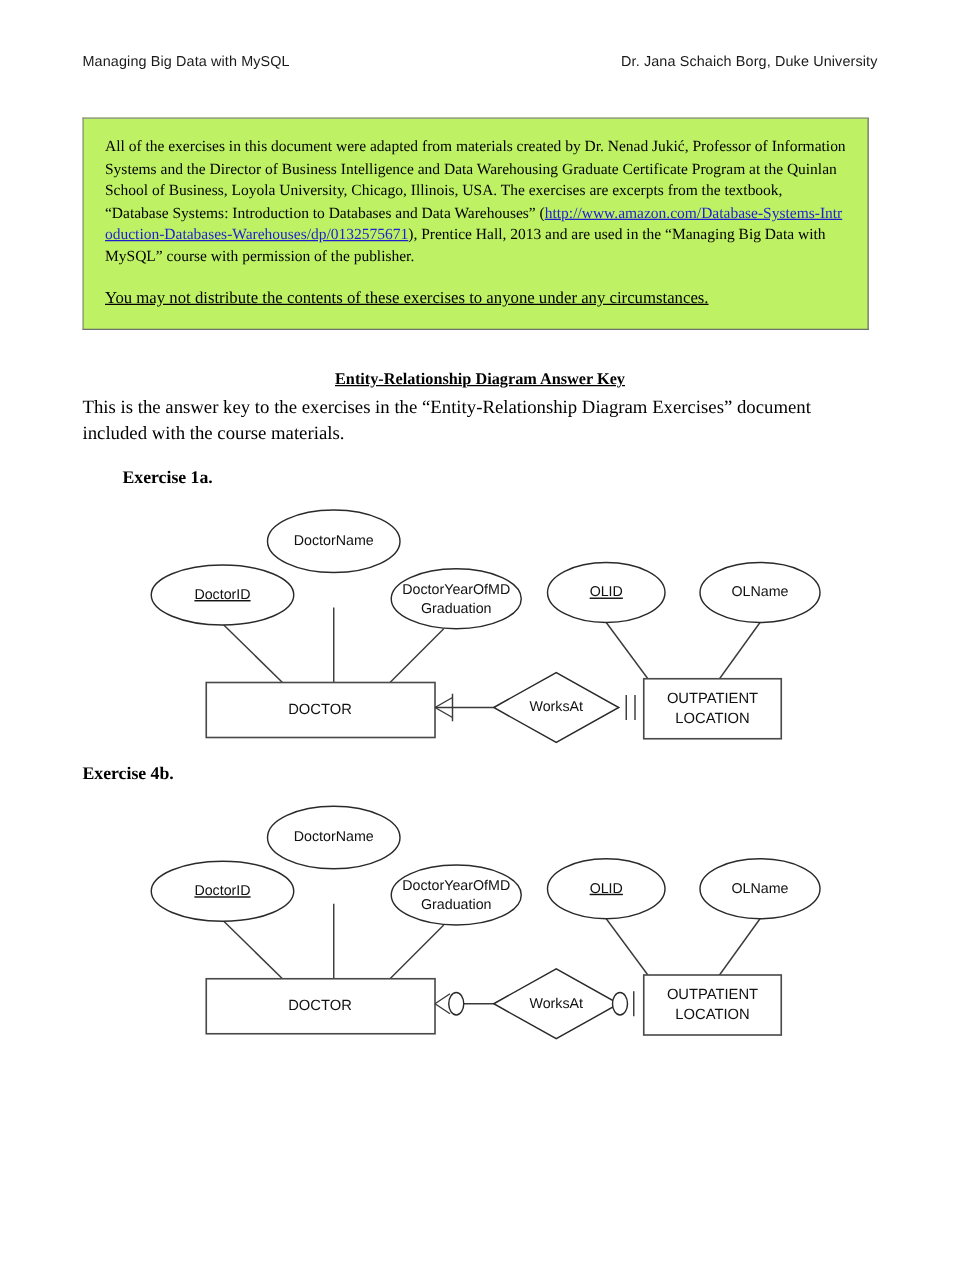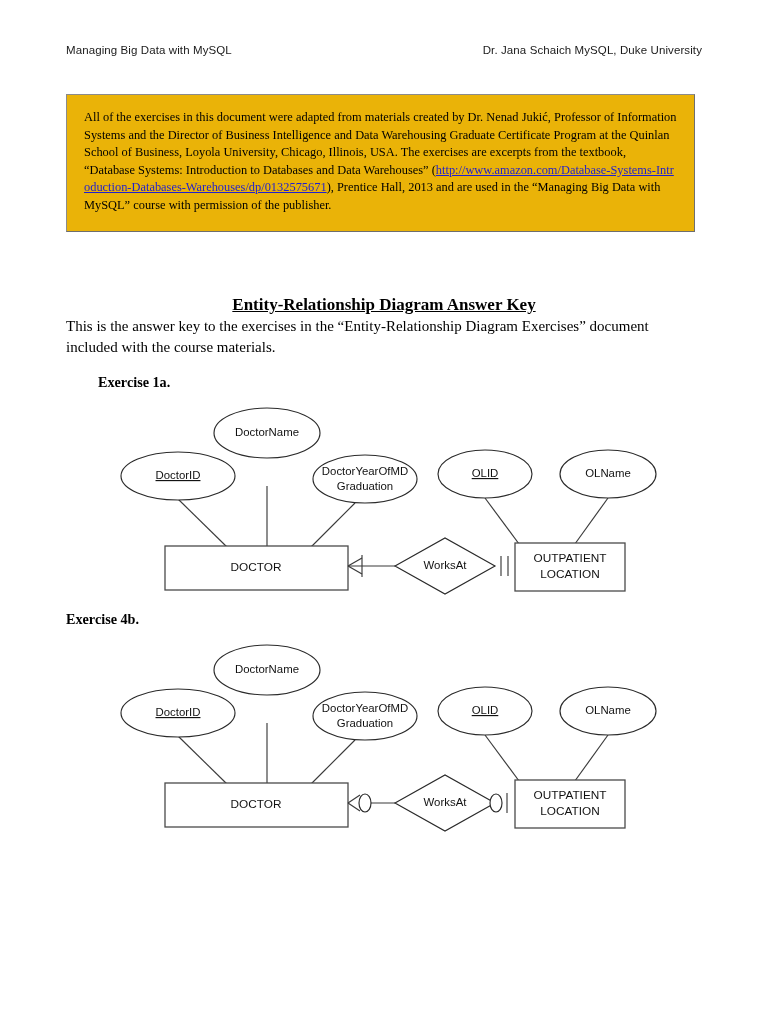--- a/index.html
+++ b/index.html
@@ -27,21 +27,21 @@
     font-size: 11.5px;
     color: #1a1a1a;
     letter-spacing: 0.1px;
   }
 
   
   .disclaimer-box {
     position: absolute;
     top: 94px; left: 66px;
     width: 629px;
-    background: #eab308;
+    background: #bef264;
     border: 1px solid #8b8b8b;
     border-right-color: #6e6e6e;
     border-bottom-color: #6e6e6e;
     padding: 14px 16px 16px 17px;
   }
   .disclaimer-text {
     font-size: 12.4px;
     line-height: 1.42;
     text-align: left;
     margin: 0;
@@ -58,21 +58,21 @@
   }
   .disclaimer-warning span {
     text-decoration: underline;
   }
 
   
   .doc-title {
     position: absolute;
     top: 295px; left: 0; width: 768px;
     text-align: center;
-    font-size: 17px;
+    font-size: 13px;
     font-weight: bold;
   }
   .doc-title span { text-decoration: underline; }
 
   .intro-paragraph {
     position: absolute;
     top: 316px; left: 66px;
     width: 600px;
     font-size: 15px;
     line-height: 1.37;
@@ -122,25 +122,26 @@
     dominant-baseline: middle;
   }
   .er-label.key { text-decoration: underline; }
   .er-label.entity { font-size: 11.8px; }
 </style>
 </head>
 <body>
 
 <div class="page-header">
   <div>Managing Big Data with MySQL</div>
-  <div>Dr. Jana Schaich MySQL, Duke University</div>
+  <div>Dr. Jana Schaich Borg, Duke University</div>
 </div>
 
 <div class="disclaimer-box">
   <p class="disclaimer-text"><span>All of the exercises in this document were adapted from materials created by Dr. Nenad Jukić, Professor of Information Systems and the Director of Business Intelligence and Data Warehousing Graduate Certificate Program at the Quinlan School of Business, Loyola University, Chicago, Illinois, USA.  The exercises are excerpts from the textbook, “Database Systems: Introduction to Databases and Data Warehouses” (</span><a class="disclaimer-link" href="#">http://www.amazon.com/Database-Systems-Introduction-Databases-Warehouses/dp/0132575671</a><span>), Prentice Hall, 2013 and are used in the “Managing Big Data with MySQL” course with permission of the publisher.</span></p>
+  <p class="disclaimer-warning"><span>You may not distribute the contents of these exercises to anyone under any circumstances.</span></p>
 </div>
 
 <div class="doc-title"><span>Entity-Relationship Diagram Answer Key</span></div>
 <div class="intro-paragraph">This is the answer key to the exercises in the “Entity-Relationship Diagram Exercises” document included with the course materials.</div>
 
 <div class="exercise-heading" id="ex1a-heading">Exercise 1a.</div>
 
 <div class="er-diagram" id="diagram-1a">
   <svg viewBox="0 0 640 200" xmlns="http://www.w3.org/2000/svg">
 

